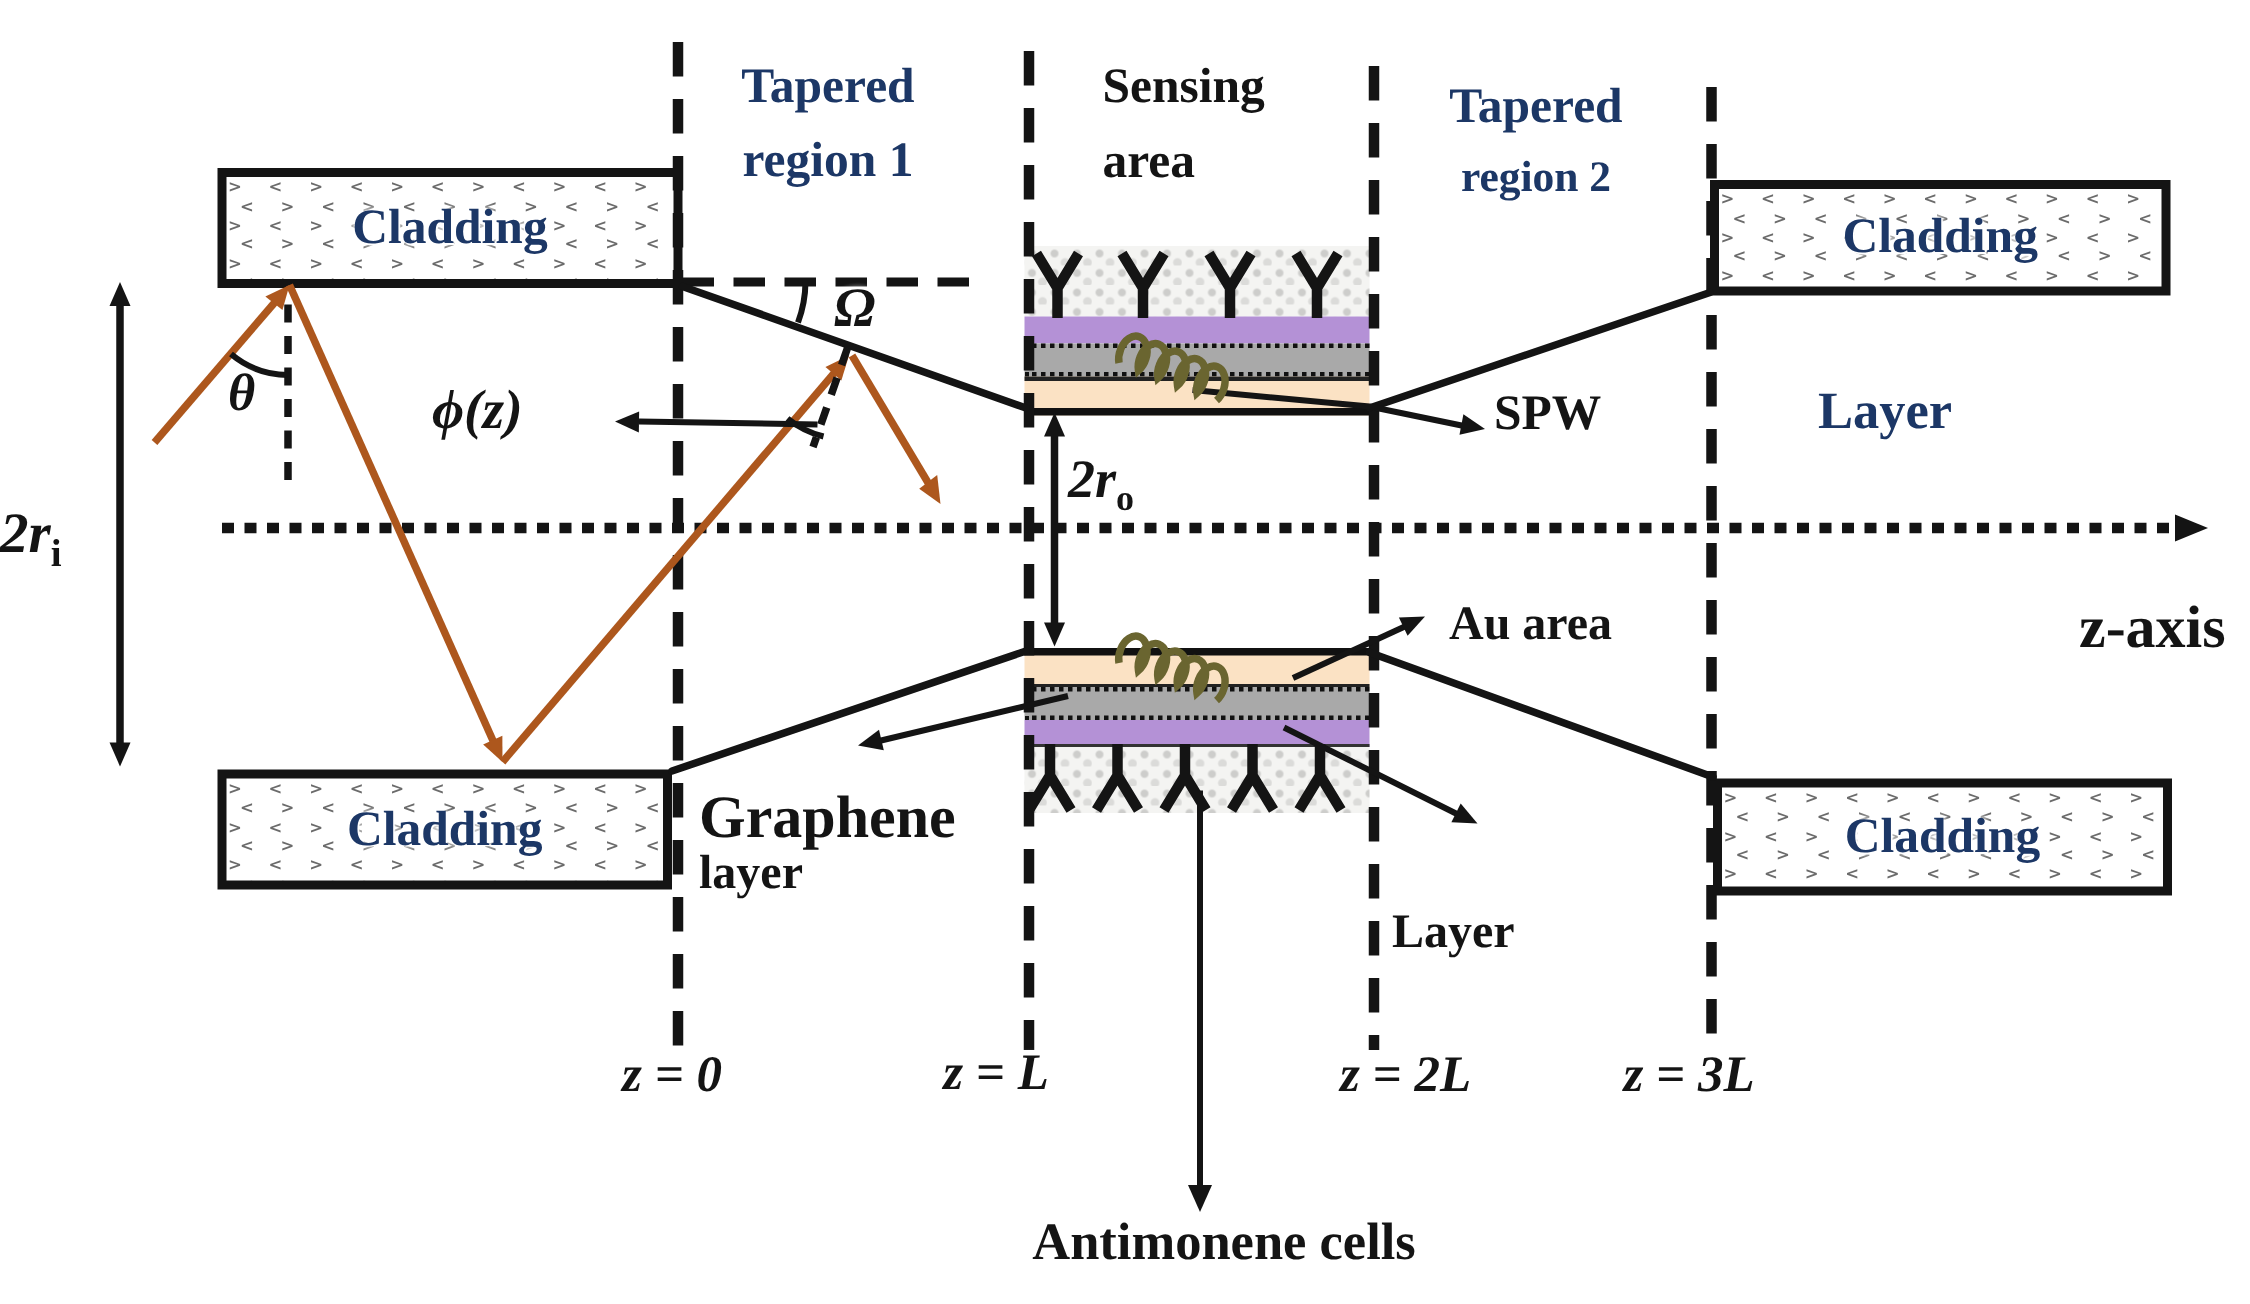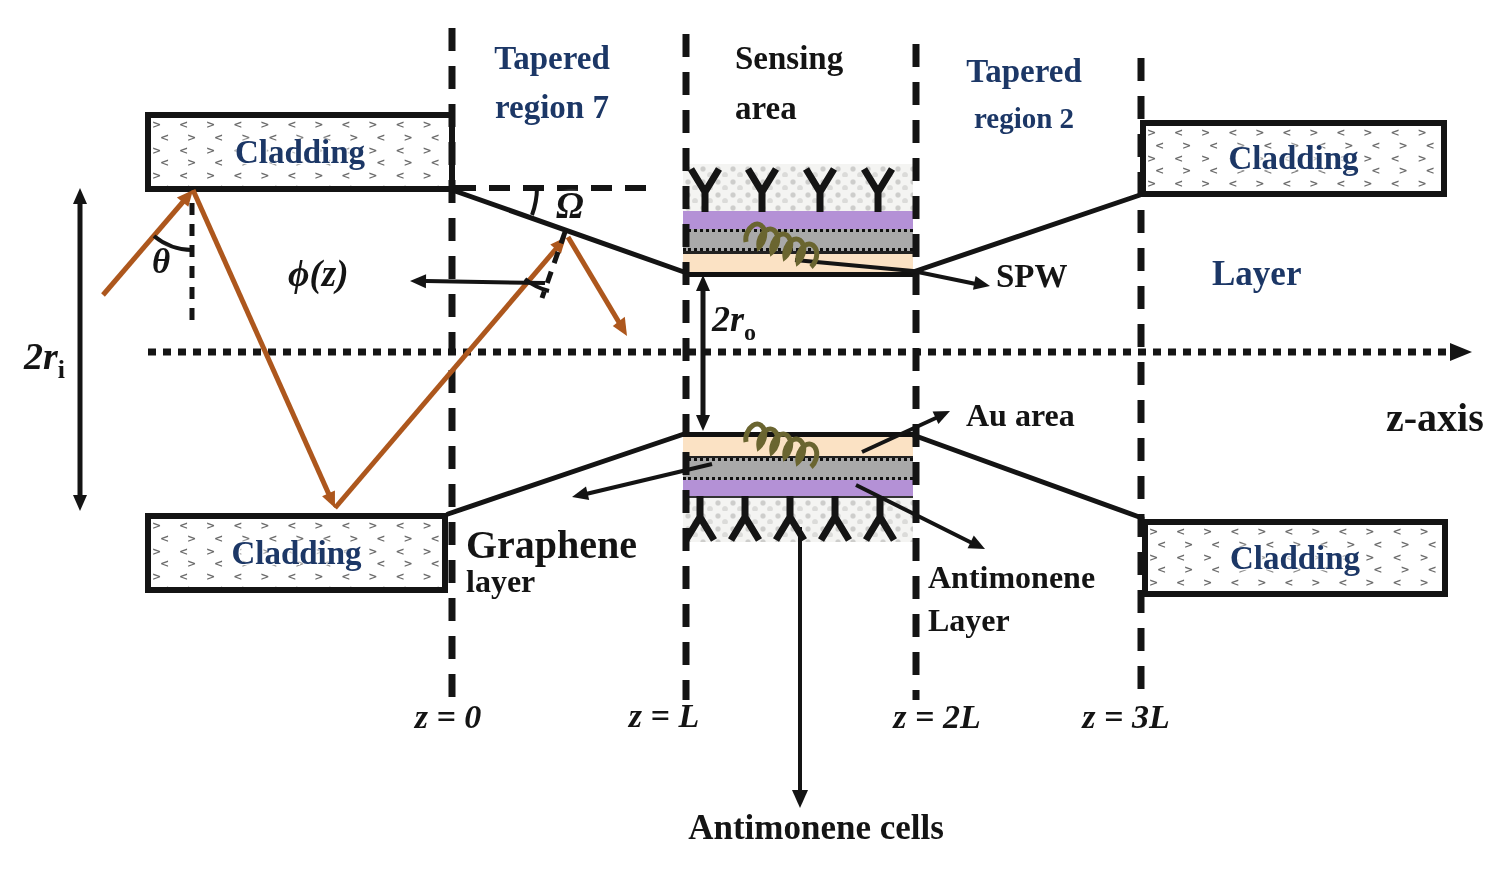--- a/index.html
+++ b/index.html
@@ -188,44 +188,43 @@
       <path class="ab" d="M866,540 L880,517 L894,540 M880,517 L880,496"></path>
     </g>
 
     <g>
       <path class="sq" d="M746,242 a9,13 18 1 1 13,5 a9,13 18 1 1 13,5 a9,13 18 1 1 13,5 a9,13 18 1 1 13,5 a9,13 18 1 1 13,5"></path>
       <path class="sq" d="M746,442 a9,13 18 1 1 13,5 a9,13 18 1 1 13,5 a9,13 18 1 1 13,5 a9,13 18 1 1 13,5 a9,13 18 1 1 13,5"></path>
     </g>
   </svg>
 
   <div class="lbl navy ctr" style="left:480px;top:40px;width:144px;font-size:33px">Tapered</div>
-  <div class="lbl navy ctr" style="left:480px;top:89px;width:144px;font-size:33px">region 7</div>
+  <div class="lbl navy ctr" style="left:480px;top:89px;width:144px;font-size:33px">region 1</div>
 
   <div class="lbl" style="left:735px;top:40px;font-size:33px">Sensing</div>
   <div class="lbl" style="left:735px;top:90px;font-size:33px">area</div>
 
   <div class="lbl navy ctr" style="left:952px;top:53px;width:144px;font-size:33px">Tapered</div>
   <div class="lbl navy ctr" style="left:952px;top:102px;width:144px;font-size:29px">region 2</div>
 
   <div class="lbl navy" style="left:1212px;top:254px;font-size:35px">Layer</div>
   <div class="lbl" style="left:1386px;top:394px;font-size:40px">z-axis</div>
 
   <div class="lbl" style="left:996px;top:258px;font-size:33px">SPW</div>
   <div class="lbl" style="left:966px;top:397px;font-size:32px">Au area</div>
   <div class="lbl" style="left:466px;top:521px;font-size:40px">Graphene</div>
   <div class="lbl" style="left:466px;top:563px;font-size:32px">layer</div>
-  <div class="lbl" style="left:928px;top:559px;font-size:32px">Antimonene</div>
   <div class="lbl" style="left:928px;top:602px;font-size:32px">Layer</div>
   <div class="lbl ctr" style="left:664px;top:808px;width:304px;font-size:35px">Antimonene cells</div>
 
   <div class="lbl it ctr" style="left:393px;top:698px;width:110px;font-size:34px">z = 0</div>
   <div class="lbl it ctr" style="left:609px;top:697px;width:110px;font-size:34px">z = L</div>
   <div class="lbl it ctr" style="left:872px;top:698px;width:130px;font-size:34px">z = 2L</div>
   <div class="lbl it ctr" style="left:1061px;top:698px;width:130px;font-size:34px">z = 3L</div>
 
   <div class="lbl it" style="left:152px;top:242px;font-size:35px">θ</div>
   <div class="lbl it" style="left:556px;top:184px;font-size:37px">Ω</div>
   <div class="lbl it" style="left:288px;top:252px;font-size:37px">ϕ(z)</div>
 
-  <div class="lbl it" style="left:24px;top:334px;font-size:38px"><span>2r</span><span class="subsc" style="font-size:26px">i</span></div>
+  <div class="lbl it" style="left:0;top:334px;font-size:38px"><span>2r</span><span class="subsc" style="font-size:26px">i</span></div>
   <div class="lbl it" style="left:712px;top:298px;font-size:36px"><span>2r</span><span class="subsc" style="font-size:24px">o</span></div>
 
 </div>
 
 </body></html>

